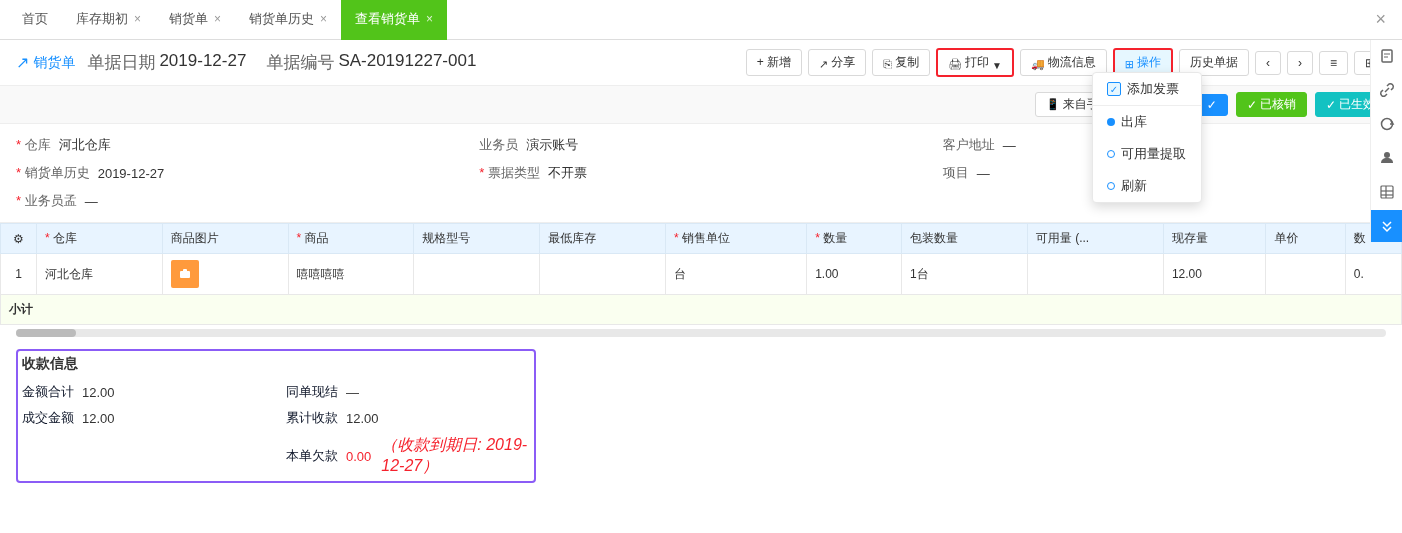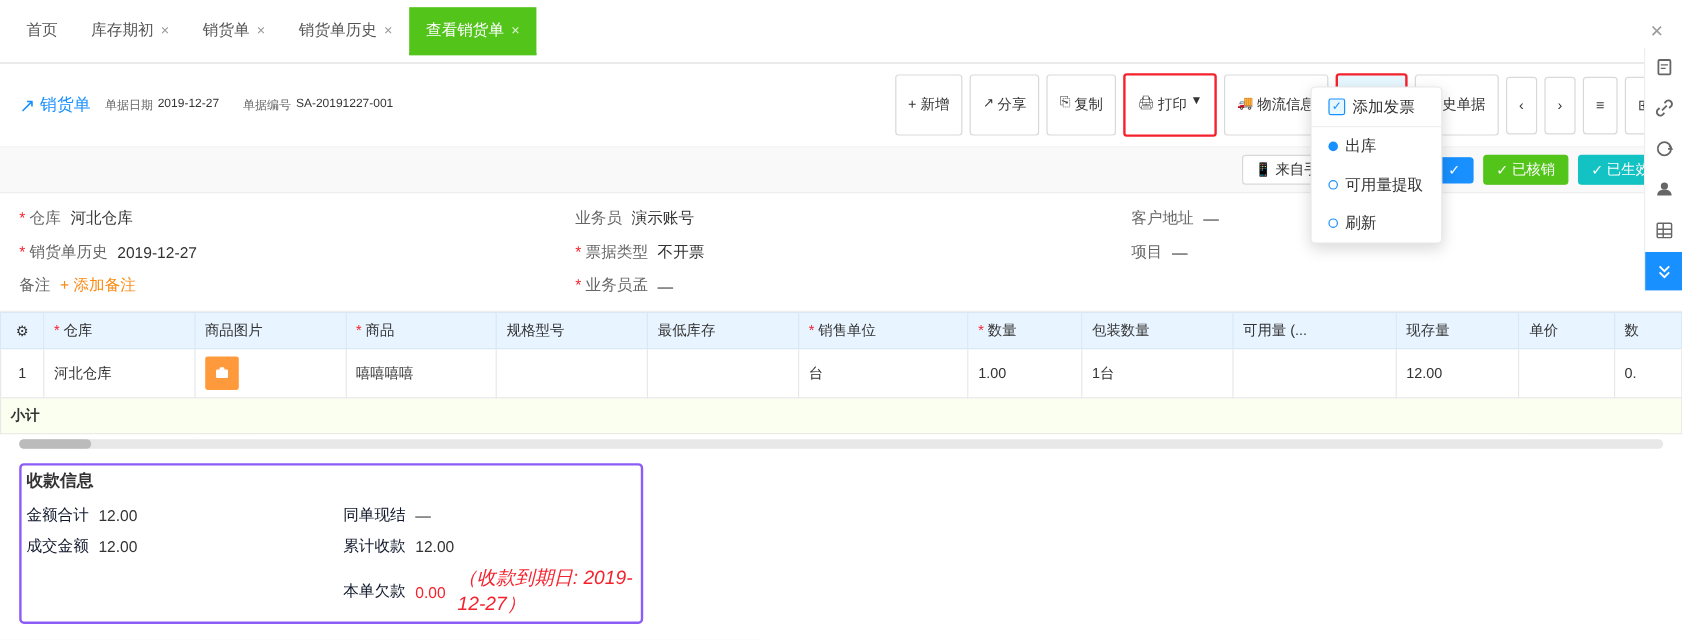--- a/index.html
+++ b/index.html
@@ -2,21 +2,21 @@
 <html><head>
   <meta charset="utf-8">
   <style>
     * { box-sizing: border-box; margin: 0; padding: 0; }
     body { font-family: 'Microsoft YaHei', Arial, sans-serif; font-size: 13px; background: #f0f2f5; color: #333; }
 
     
     .tab-bar {
       display: flex; align-items: center; background: #fff;
       border-bottom: 1px solid #ddd; padding: 0 8px;
-      height: 53px; position: relative;
+      height: 40px; position: relative;
     }
     .tab-item {
       display: flex; align-items: center; padding: 0 14px;
       height: 40px; cursor: pointer; border-bottom: 2px solid transparent;
       font-size: 13px; color: #555; white-space: nowrap;
     }
     .tab-item.active {
       color: #1890ff; border-bottom: 2px solid #1890ff; background: #e6f7ff;
     }
     .tab-item .close-btn {
@@ -28,31 +28,31 @@
     }
 
     
     .doc-header {
       display: flex; align-items: center; padding: 8px 16px;
       border-bottom: 1px solid #eee; background: #fff;
       justify-content: space-between;
     }
     .doc-title-area { display: flex; align-items: center; gap: 12px; }
     .doc-title { font-size: 14px; color: #1890ff; display: flex; align-items: center; gap: 4px; }
-    .doc-meta { display: flex; gap: 20px; font-size: 10px; color: #333; }
+    .doc-meta { display: flex; gap: 20px; font-size: 17px; color: #333; }
     .doc-meta span { display: flex; gap: 4px; }
     .doc-meta .label { color: #666; }
 
     
     .toolbar {
       display: flex; align-items: center; gap: 6px;
     }
     .toolbar-btn {
-      display: flex; align-items: flex-start; gap: 3px;
-      padding: 16px 10px; border: 1px solid #d9d9d9;
+      display: flex; align-items: flex-end; gap: 3px;
+      padding: 4px 10px; border: 1px solid #d9d9d9;
       border-radius: 3px; cursor: pointer; font-size: 12px;
       background: #fff; color: #333;
     }
     .toolbar-btn.active-highlight { background: #fff; border: 2px solid #f5222d; color: #333; }
 
     
     .action-row {
       display: flex; align-items: center; padding: 6px 16px;
       border-bottom: 1px solid #eee; background: #f9f9f9; gap: 8px; justify-content: flex-end;
     }
@@ -285,24 +285,20 @@
       <span class="form-label required">销货单历史</span>
       <span class="form-value">2019-12-27</span>
     </div>
     <div class="form-row">
       <span class="form-label required">票据类型</span>
       <span class="form-value">不开票</span>
     </div>
     <div class="form-row">
       <span class="form-label">项目</span>
       <span class="form-value">—</span>
-    </div>
-    <div class="form-row">
-      <span class="form-label">备注</span>
-      <span class="form-value link" style="color:#fa8c16; cursor:pointer;">+ 添加备注</span>
     </div>
     <div class="form-row">
       <span class="form-label required">业务员孟</span>
       <span class="form-value">—</span>
     </div>
   </div>
 
   <div class="table-wrapper">
     <table>
       <thead>

